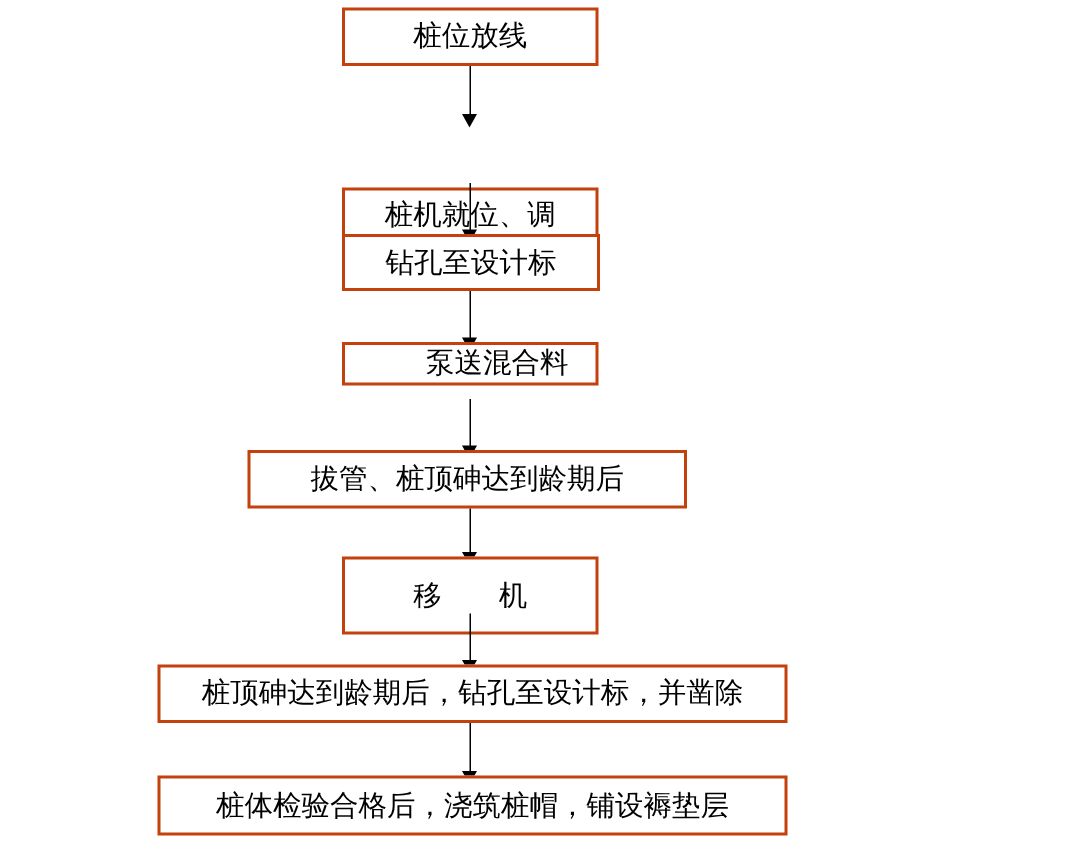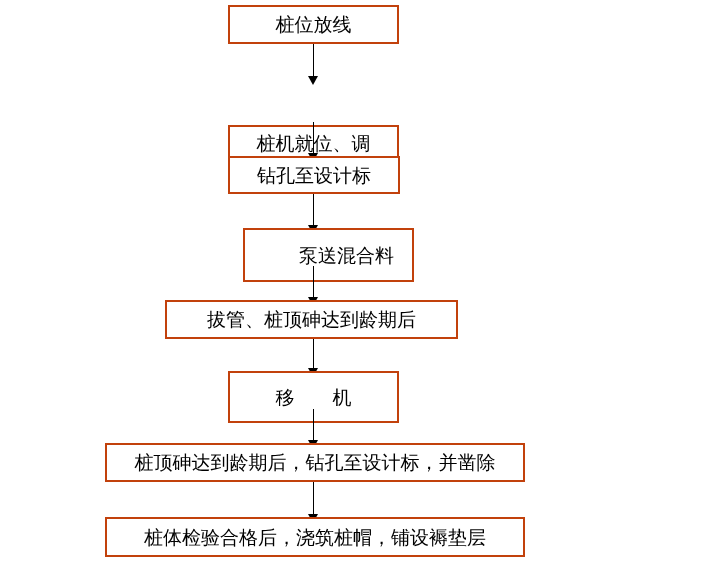--- a/index.html
+++ b/index.html
@@ -56,21 +56,21 @@
   <div class="arrowhead" style="left:308px; top:76px;"></div>
 
   <div class="node" style="left:228px; top:85px; width:171px; height:37px;margin-top:40px;">桩机就位、调</div>
   <div class="connector" style="left:313px; top:122px; height:34px;"></div>
   <div class="arrowhead" style="left:308px; top:153px;"></div>
 
   <div class="node" style="left:228px; top:156px; width:172px; height:38px;">钻孔至设计标</div>
   <div class="connector" style="left:313px; top:194px; height:34px;"></div>
   <div class="arrowhead" style="left:308px; top:225px;"></div>
 
-  <div class="node" style="left:243px; top:228px; width:171px; height:54px;padding-left:36px;">泵送混合料</div>
+  <div class="node" style="left:228px; top:228px; width:171px; height:29px;padding-left:36px;">泵送混合料</div>
   <div class="connector" style="left:313px; top:266px; height:34px;"></div>
   <div class="arrowhead" style="left:308px; top:297px;"></div>
 
   <div class="node" style="left:165px; top:300px; width:293px; height:39px;">拔管、桩顶砷达到龄期后</div>
   <div class="connector" style="left:313px; top:339px; height:32px;"></div>
   <div class="arrowhead" style="left:308px; top:368px;"></div>
 
   <div class="node" style="left:228px; top:371px; width:171px; height:52px;">移　　机</div>
   <div class="connector" style="left:313px; top:409px; height:34px;"></div>
   <div class="arrowhead" style="left:308px; top:440px;"></div>

